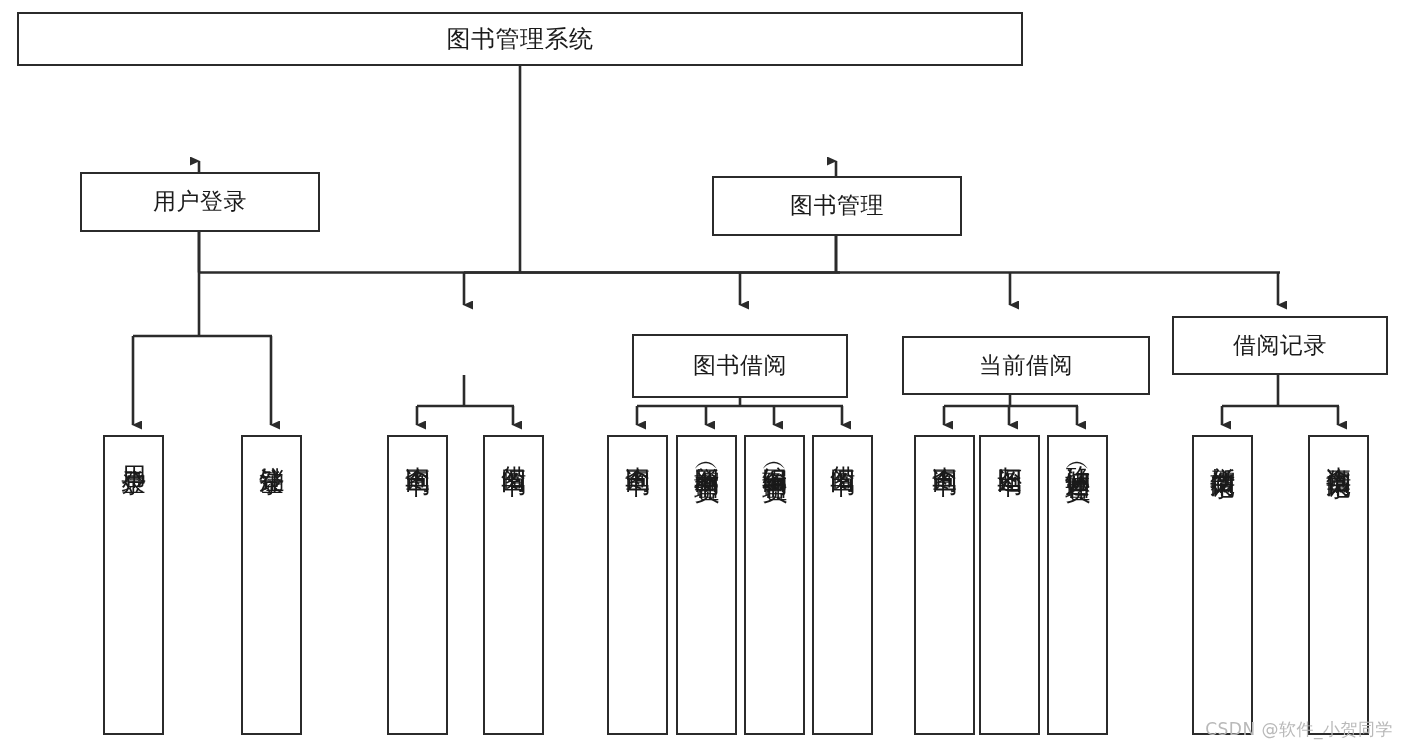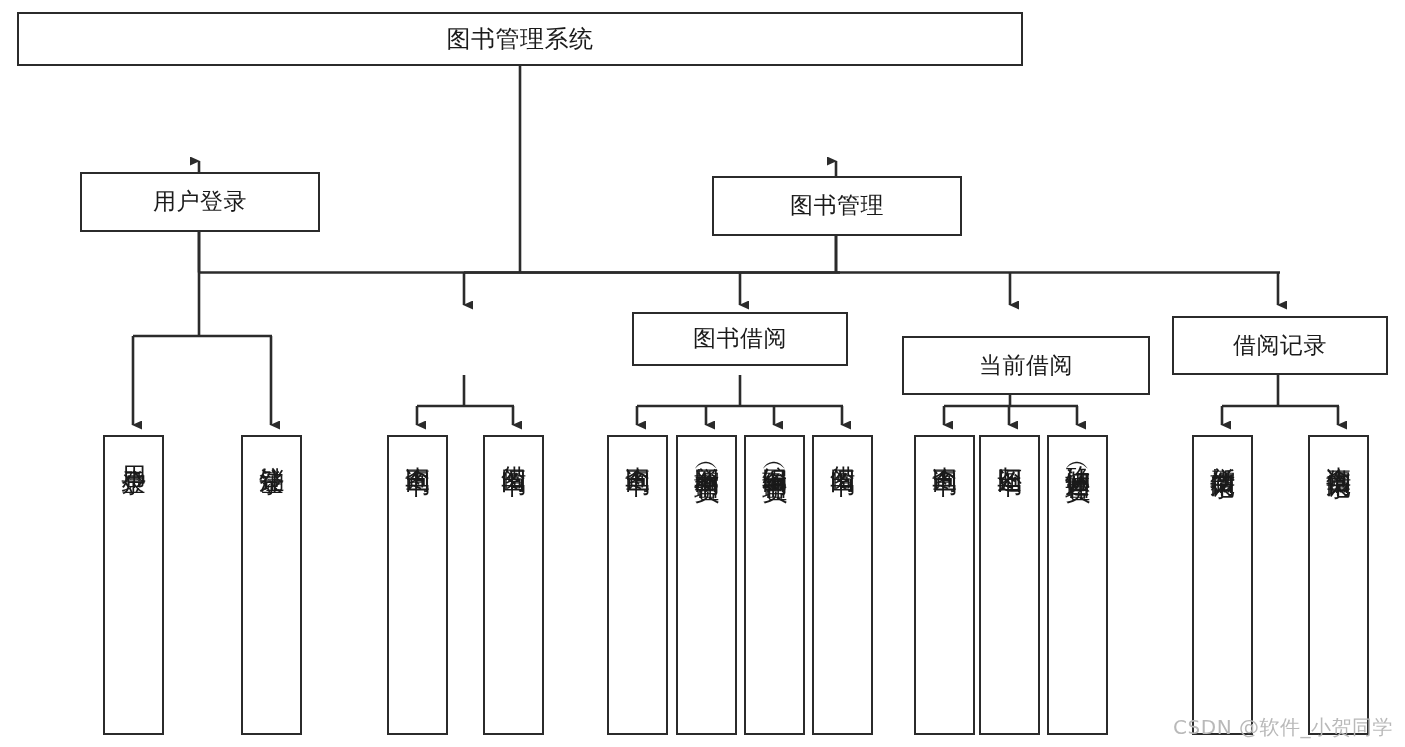--- a/index.html
+++ b/index.html
@@ -61,21 +61,21 @@
     text-orientation: upright;
     font-size: 25px;
     line-height: 1.02;
     letter-spacing: 2px;
     white-space: nowrap;
   }
   #watermark {
     position: absolute;
     right: 12px;
     bottom: 6px;
-    font-size: 20px;
+    font-size: 17px;
     color: #b9b9b9;
     letter-spacing: 0.5px;
     z-index: 3;
     white-space: nowrap;
   }
 </style>
 </head>
 <body>
 
 <div id="diagram-root">
@@ -135,21 +135,21 @@
     <span class="node-label">图书管理系统</span>
   </div>
 
   <div class="node h" style="left:80px; top:172px; width:240px; height:60px;">
     <span class="node-label">用户登录</span>
   </div>
   <div class="node h" style="left:712px; top:176px; width:250px; height:60px;">
     <span class="node-label">图书管理</span>
   </div>
 
-  <div class="node h" style="left:632px; top:312px; width:216px; height:54px;">
+  <div class="node h" style="left:632px; top:334px; width:216px; height:64px;">
     <span class="node-label">图书借阅</span>
   </div>
   <div class="node h" style="left:902px; top:336px; width:248px; height:59px;">
     <span class="node-label">当前借阅</span>
   </div>
   <div class="node h" style="left:1172px; top:316px; width:216px; height:59px;">
     <span class="node-label">借阅记录</span>
   </div>
 
   <div class="node v" style="left:103px; top:435px; width:61px; height:300px;">

